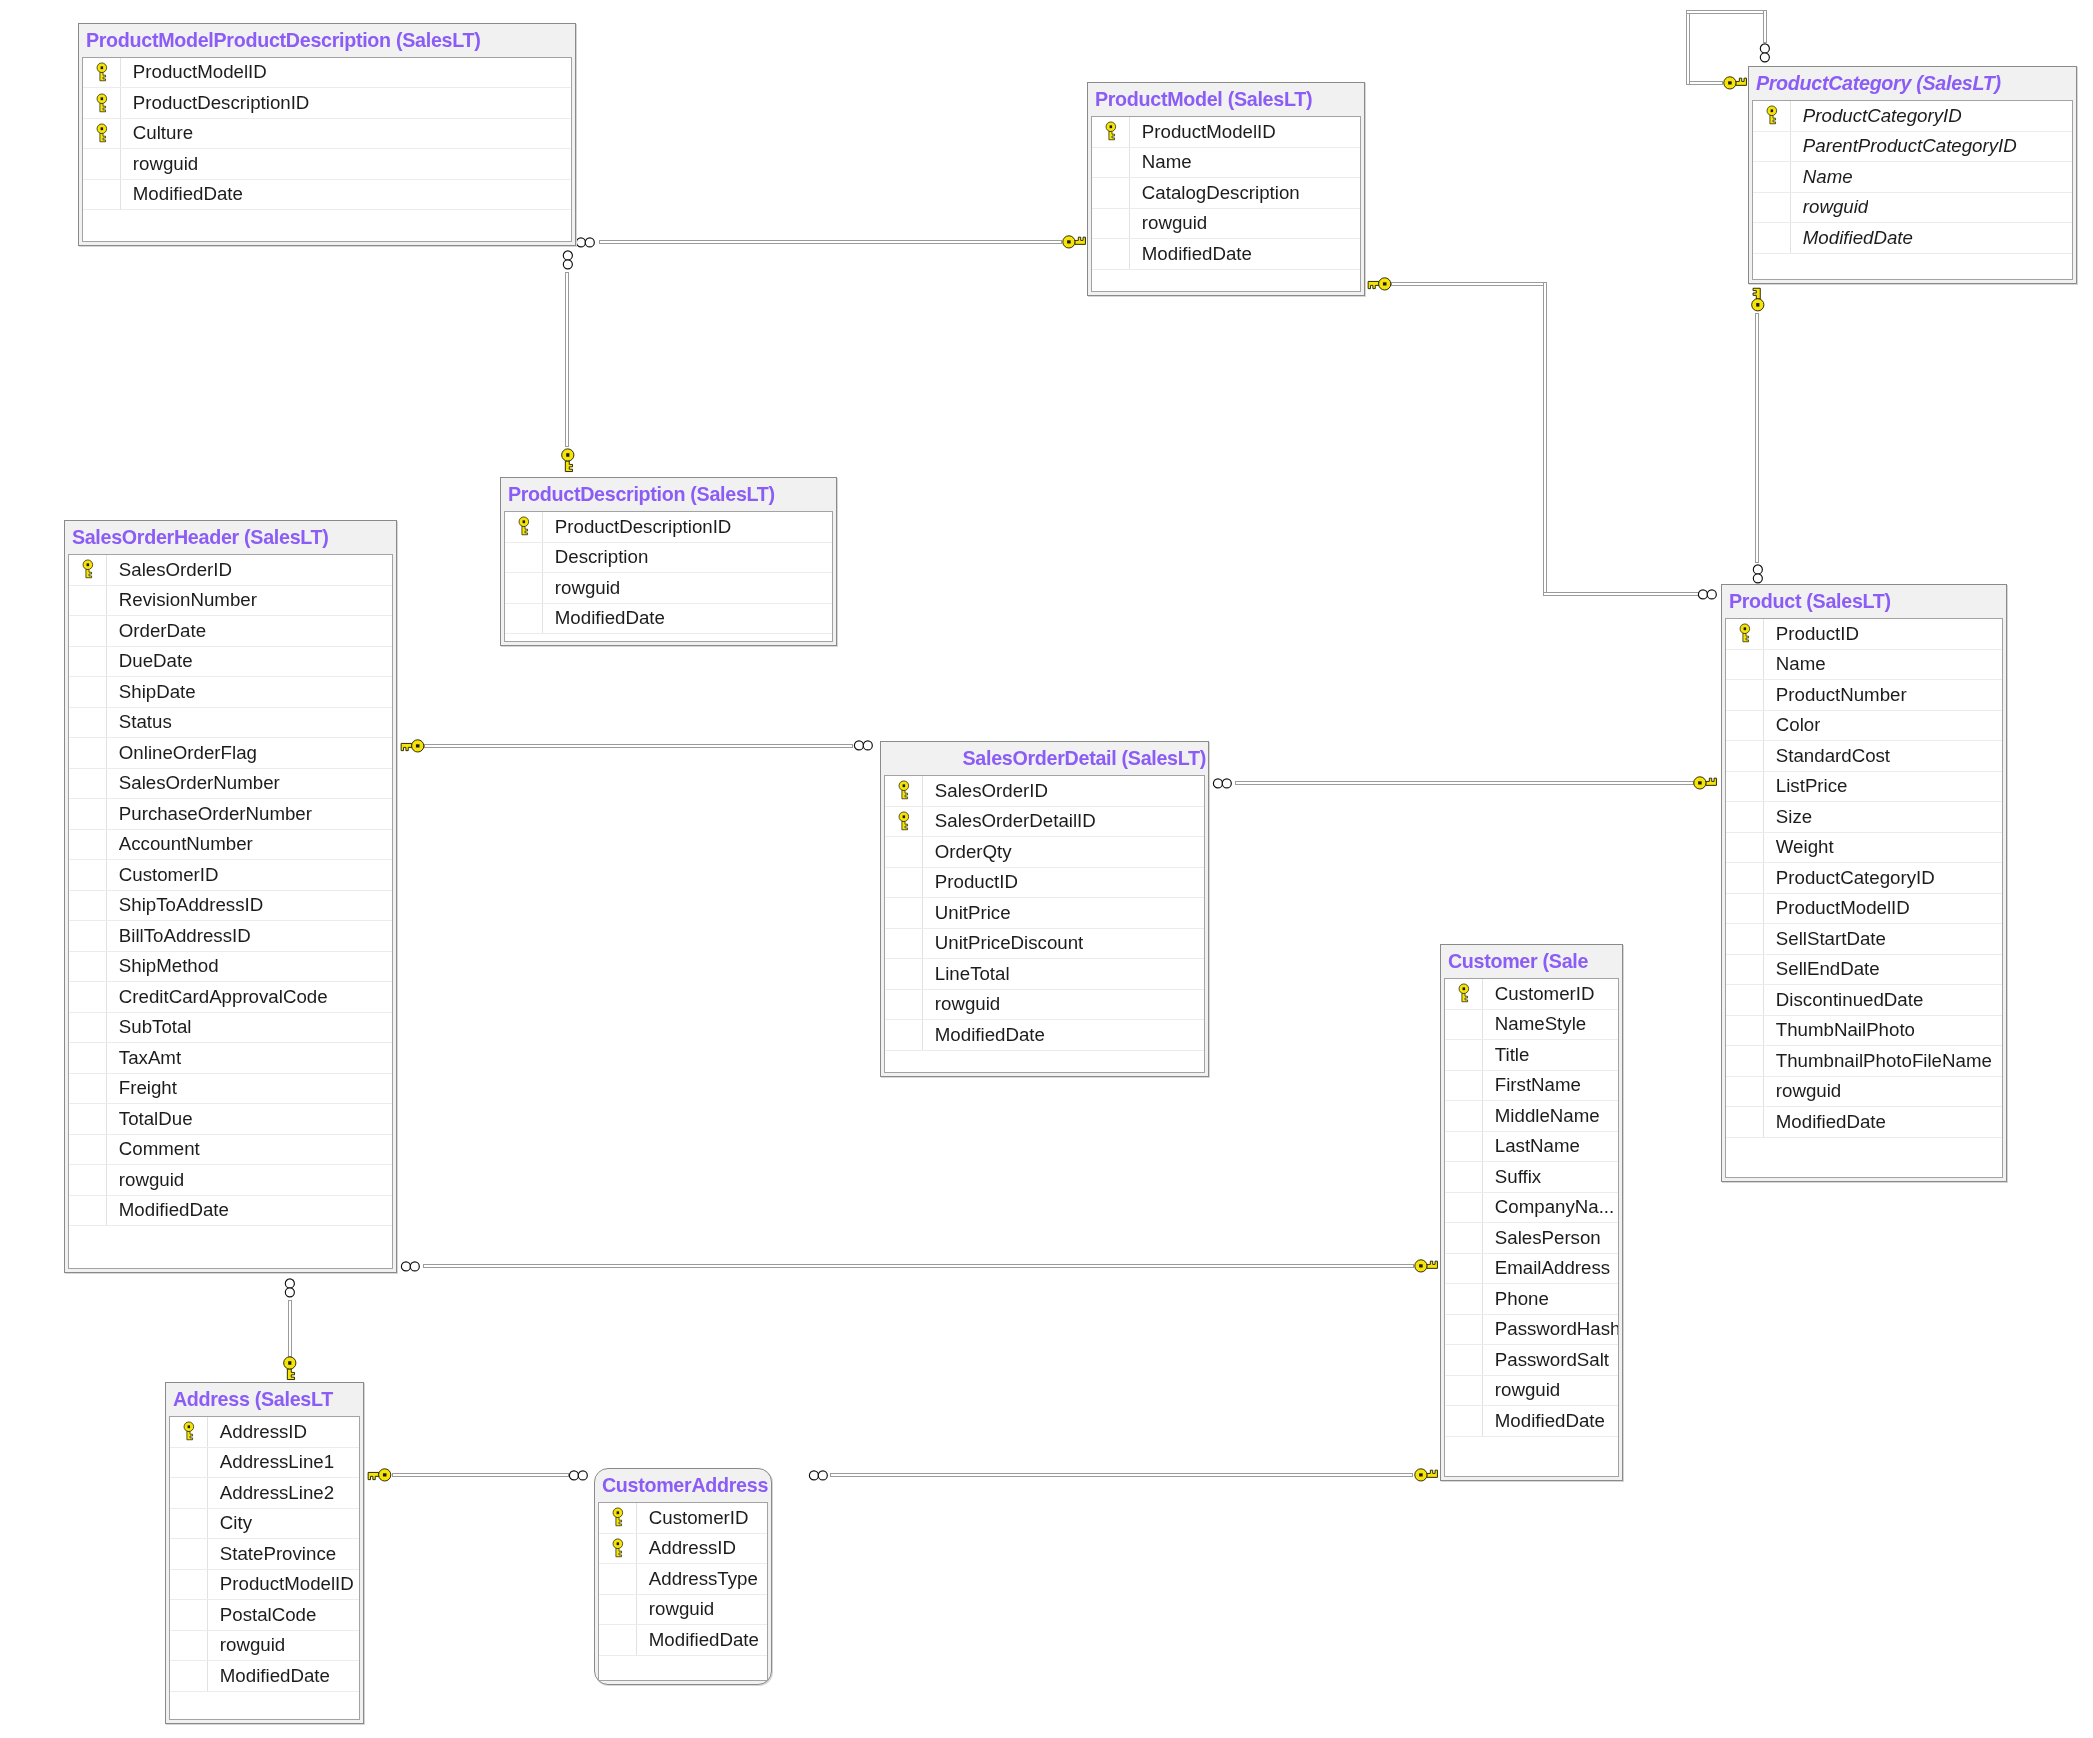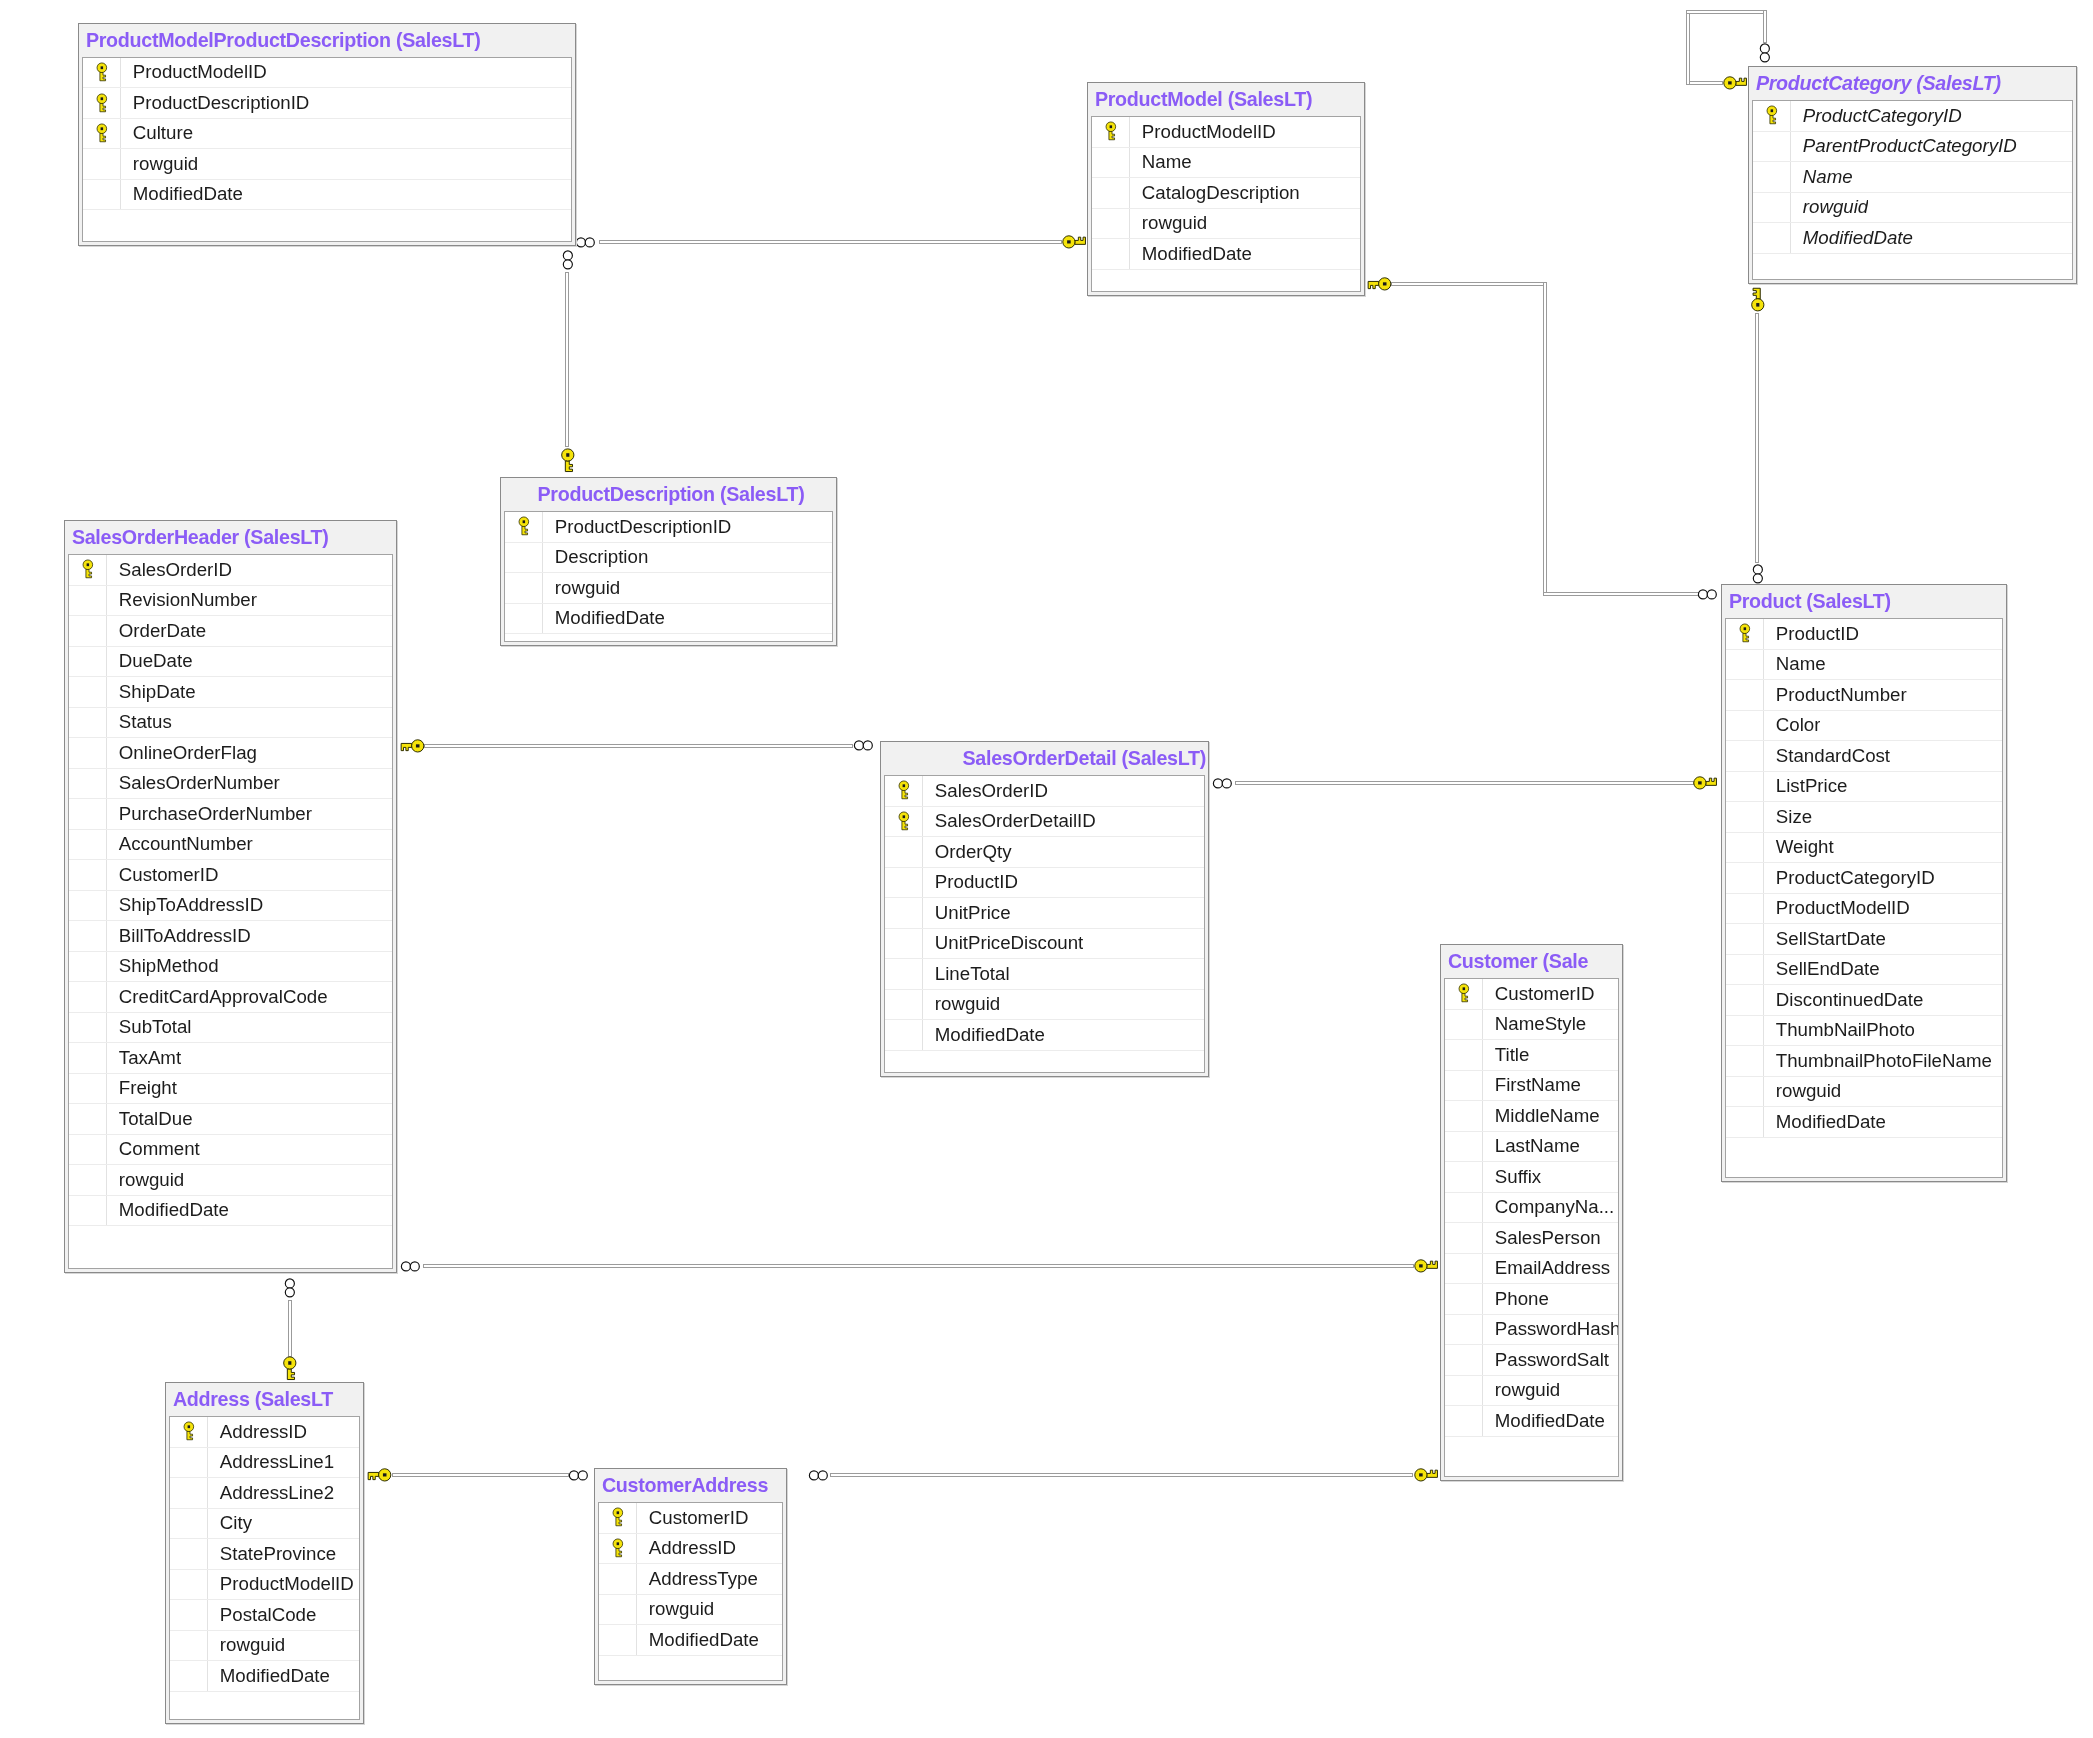--- a/index.html
+++ b/index.html
@@ -262,21 +262,21 @@
         <div class="drow">
           <div class="dicon"></div>
           <div class="dlabel">rowguid</div>
         </div>
         <div class="drow">
           <div class="dicon"></div>
           <div class="dlabel">ModifiedDate</div>
         </div>
       </div>
     </div>
-    <div class="dtable" style="left: 500px; top: 477px; width: 337px; height: 169px; text-align: center;">
+    <div class="dtable" style="left: 500px; top: 477px; width: 337px; height: 169px;">
       <div class="dtitle">ProductDescription (SalesLT)</div>
       <div class="dbody">
         <div class="drow">
           <div class="dicon">
             <svg width="21.7" height="12.8" viewBox="0 0 28 16">
               <path d="M14 5.5 H3.2 V12.8 H5.6 V9.5 H8 V12.8 H10.4 V9.5 H14 Z" fill="#F5E30A" stroke="#2b2b00" stroke-width="1"></path>
               <circle cx="20" cy="8" r="6.2" fill="#F5E30A" stroke="#2b2b00" stroke-width="1"></circle>
               <rect x="18.2" y="6.4" width="3.6" height="3.2" fill="#1a1a1a"></rect>
             </svg>
           </div>
@@ -638,21 +638,21 @@
         <div class="drow">
           <div class="dicon"></div>
           <div class="dlabel">rowguid</div>
         </div>
         <div class="drow">
           <div class="dicon"></div>
           <div class="dlabel">ModifiedDate</div>
         </div>
       </div>
     </div>
-    <div class="dtable" style="left: 594px; top: 1468px; width: 193px; height: 217px;">
+    <div class="dtable" style="left: 594px; top: 1468px; width: 178px; height: 217px; border-radius: 14px;">
       <div class="dtitle">CustomerAddress</div>
       <div class="dbody">
         <div class="drow">
           <div class="dicon">
             <svg width="21.7" height="12.8" viewBox="0 0 28 16">
               <path d="M14 5.5 H3.2 V12.8 H5.6 V9.5 H8 V12.8 H10.4 V9.5 H14 Z" fill="#F5E30A" stroke="#2b2b00" stroke-width="1"></path>
               <circle cx="20" cy="8" r="6.2" fill="#F5E30A" stroke="#2b2b00" stroke-width="1"></circle>
               <rect x="18.2" y="6.4" width="3.6" height="3.2" fill="#1a1a1a"></rect>
             </svg>
           </div>

